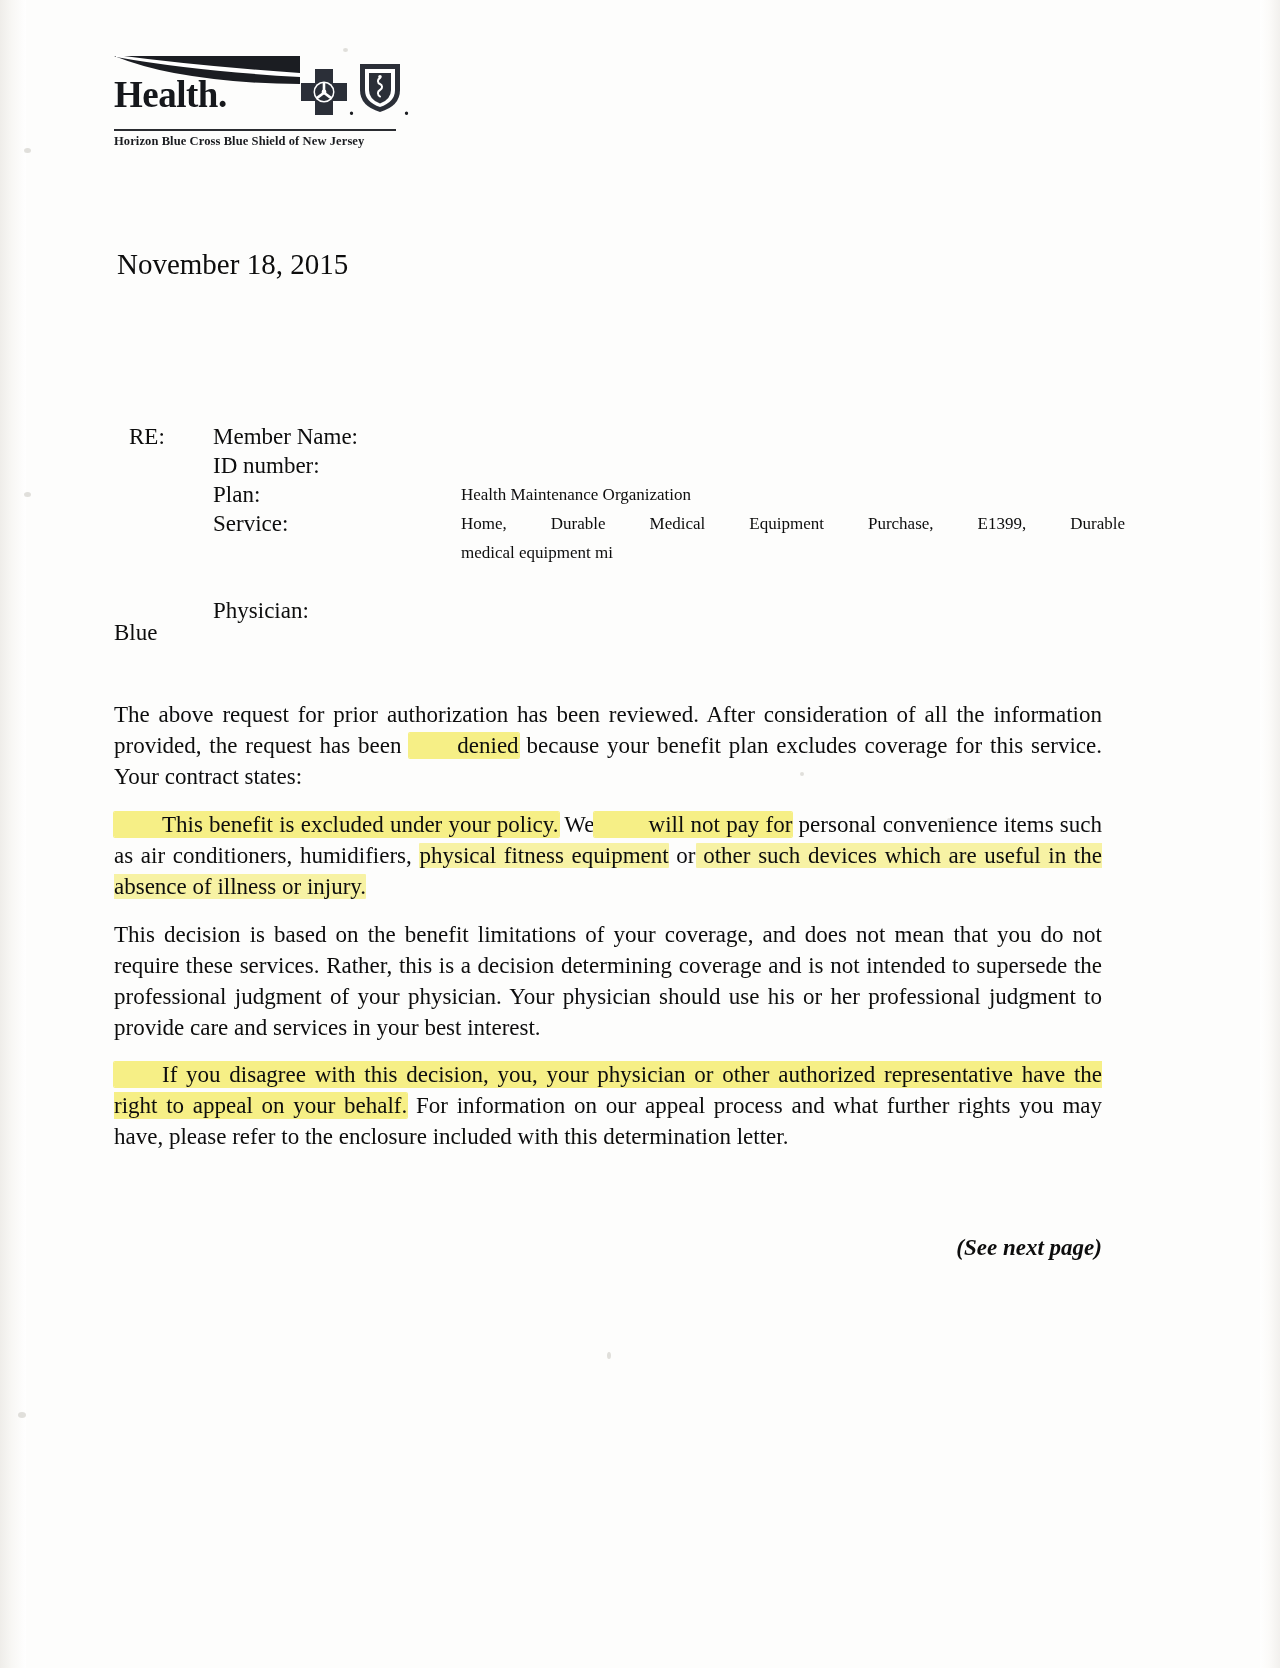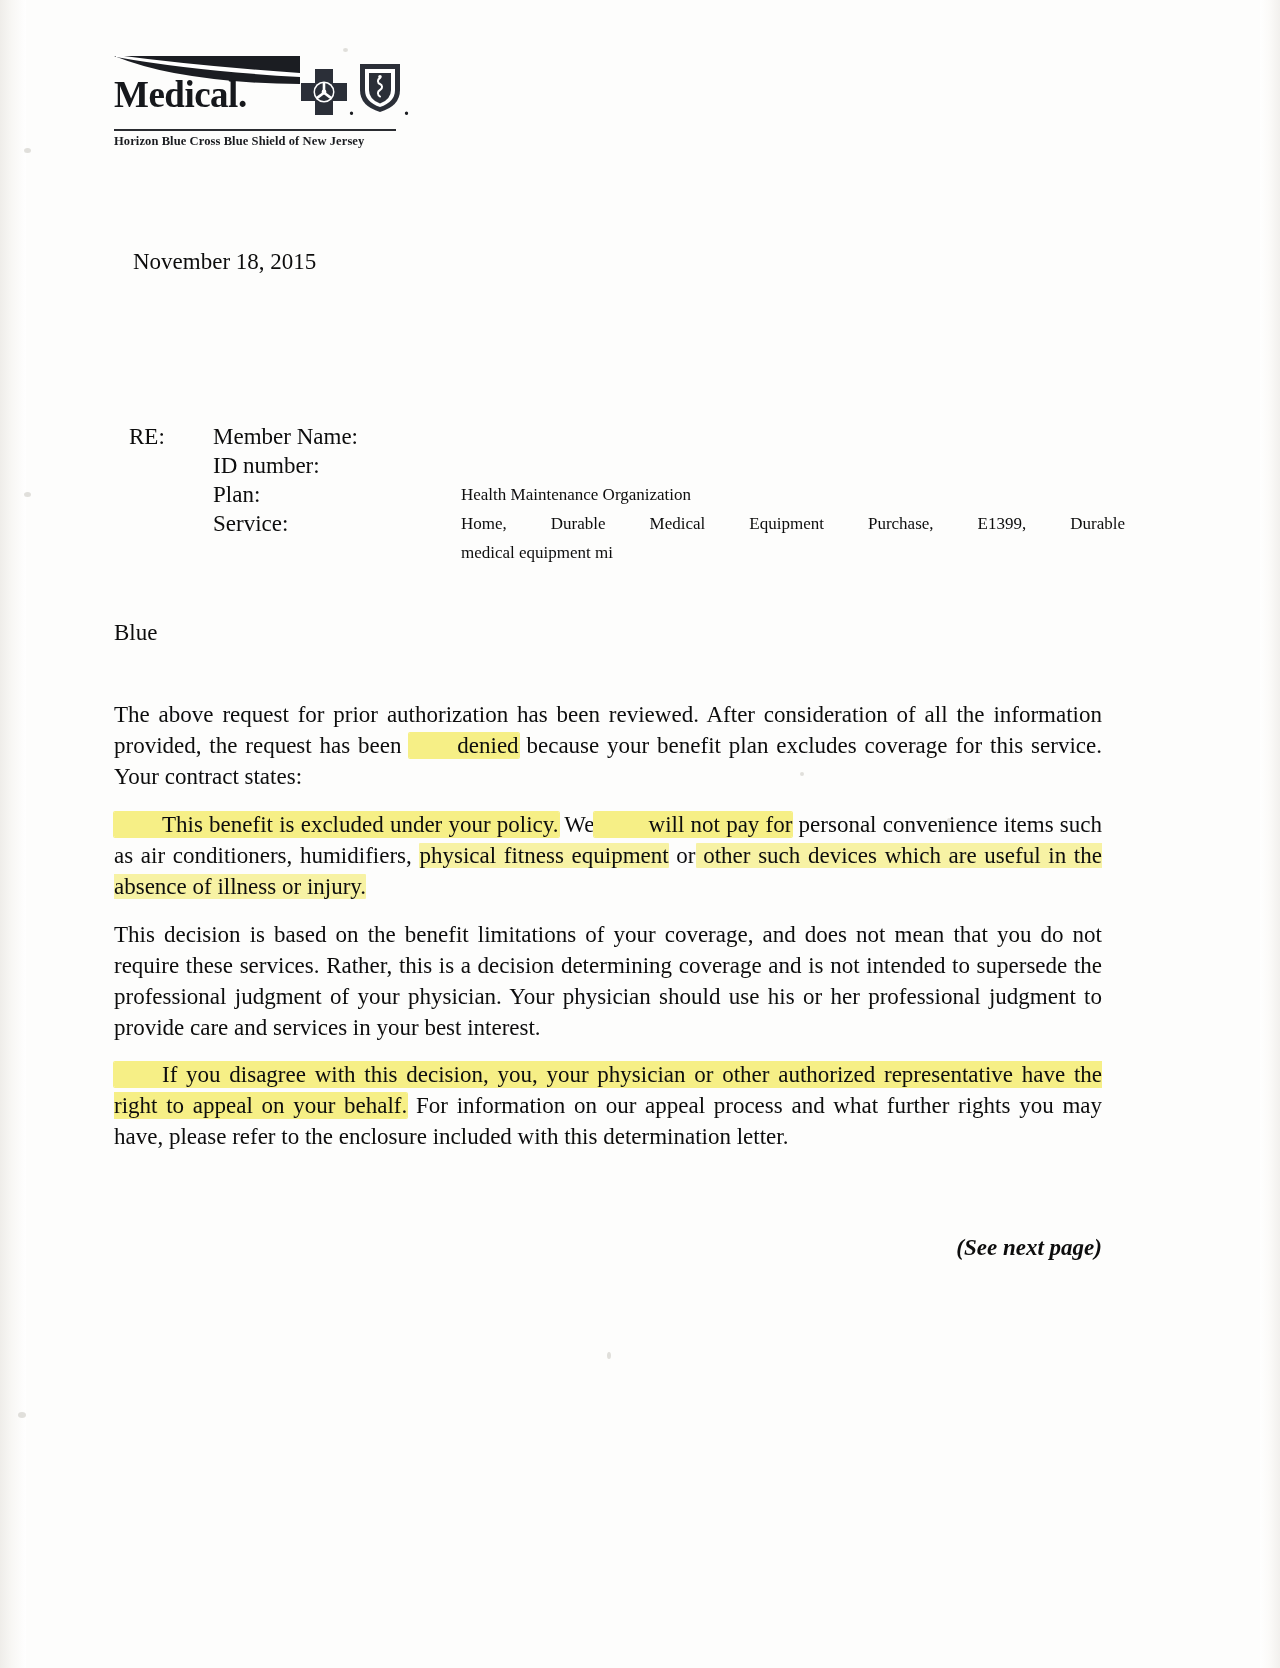--- a/index.html
+++ b/index.html
@@ -119,23 +119,23 @@
     font-size: 12.5px;
     font-weight: 700;
     color: #1a1c20;
     white-space: nowrap;
     letter-spacing: 0.1px;
   }
 
   
   .date-line {
     position: absolute;
-    left: 133px;
+    left: 117px;
     top: 250px;
-    font-size: 23px;
+    font-size: 29px;
     line-height: 1;
   }
 
   .re-block {
     position: absolute;
     left: 114px;
     top: 422px;
     width: 1000px;
     margin-left: 15px;
   }
@@ -238,21 +238,21 @@
   <div class="content">
 
     <div class="letterhead">
       <div class="lh-row">
         <div class="wordmark">
           <svg class="swoosh" viewBox="0 0 186 30" aria-hidden="true">
             <path d="M0 2 L186 2 L186 30 Q120 30 60 19 Q28 13 0 2 Z" fill="#1b1d22"></path>
             <path d="M0 2 Q70 14 186 21 L186 30 Q110 28 46 16 Q20 10 0 4 Z" fill="#ffffff" opacity="0"></path>
             <path d="M2 3 Q80 17 186 23 L186 19 Q84 12 2 1 Z" fill="#ffffff"></path>
           </svg>
-          <span class="brand-text">Medical.</span>
+          <span class="brand-text">Health.</span>
         </div>
 
         <div class="bcbs-marks">
           <svg class="cross-mark" width="48" height="48" viewBox="0 0 48 48" aria-hidden="true">
             <path d="M15 1 H33 V15 H47 V33 H33 V47 H15 V33 H1 V15 H15 Z" fill="#2b2f38"></path>
             <circle cx="24" cy="24" r="10.5" fill="#ffffff"></circle>
             <circle cx="24" cy="24" r="9" fill="#2b2f38"></circle>
             <path d="M24 15.5 L24 23 M24 24.8 L17.5 29.6 M24 24.8 L30.5 29.6" stroke="#ffffff" stroke-width="2.6" fill="none" stroke-linecap="round"></path>
             <circle cx="24" cy="24" r="2.4" fill="#ffffff"></circle>
           </svg>
@@ -299,20 +299,25 @@
 
       <div class="re-row">
         <span class="re-tag"></span>
         <span class="re-label">Service:</span>
         <span class="re-value justify-service">
           <span class="svc-line1">Home, Durable Medical Equipment Purchase, E1399, Durable</span>
           <span>medical equipment mi</span>
         </span>
       </div>
 
+      <div class="re-row physician-row">
+        <span class="re-tag"></span>
+        <span class="re-label">Physician:</span>
+        <span class="re-value"></span>
+      </div>
 
     </div>
 
     <div class="salutation">Blue</div>
 
     <p class="para p1"><span>The above request for prior authorization has been reviewed. After consideration of all the information provided, the request has been </span><span class="hl">denied</span><span> because your benefit plan excludes coverage for this service. Your contract states:</span></p>
 
     <p class="para p2"><span class="hl">This benefit is excluded under your policy.</span><span> We</span><span class="hl"> will not pay for</span><span> personal convenience items such as air conditioners, humidifiers, </span><span class="hl-soft">physical fitness equipment</span><span> or</span><span class="hl-soft"> other such devices which are useful in the absence of illness or injury.</span><span></span></p>
 
     <p class="para p3">This decision is based on the benefit limitations of your coverage, and does not mean that you do not require these services. Rather, this is a decision determining coverage and is not intended to supersede the professional judgment of your physician. Your physician should use his or her professional judgment to provide care and services in your best interest.</p>

